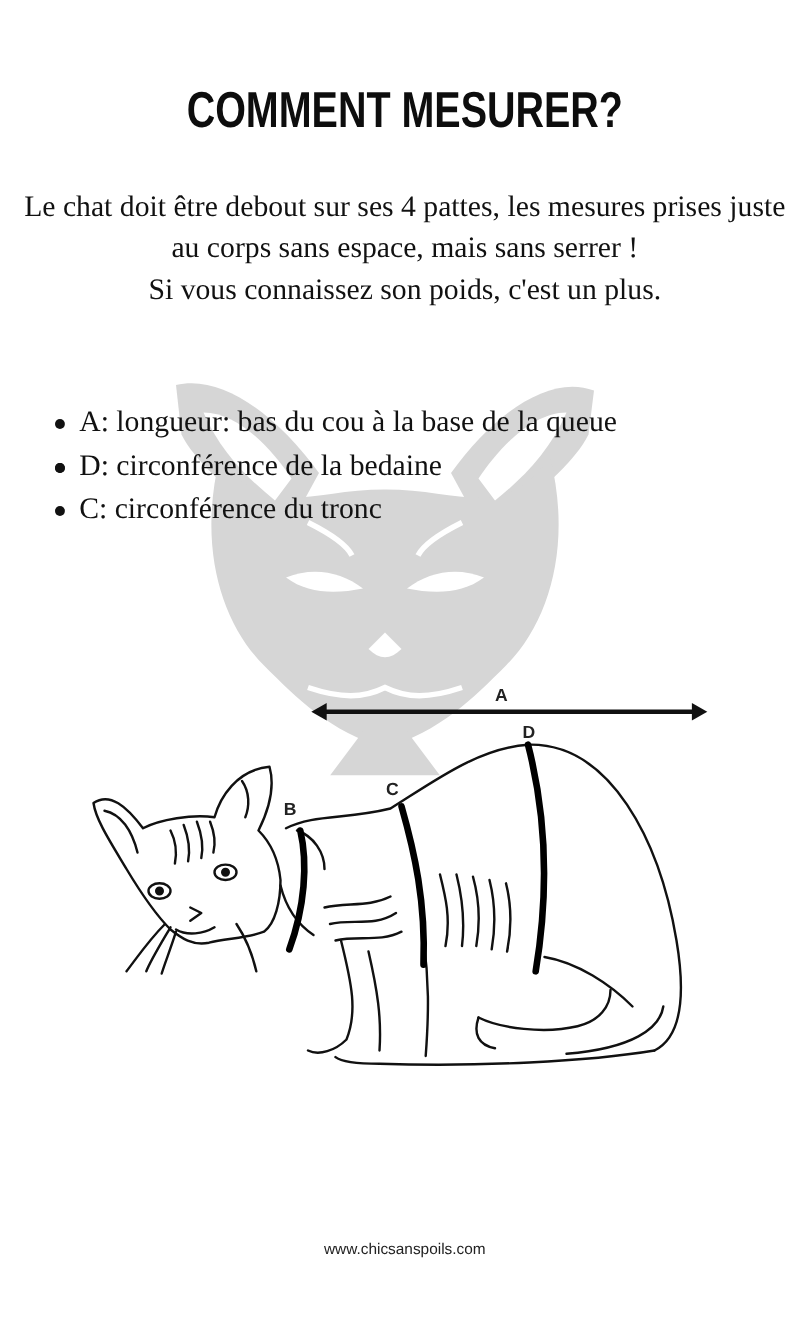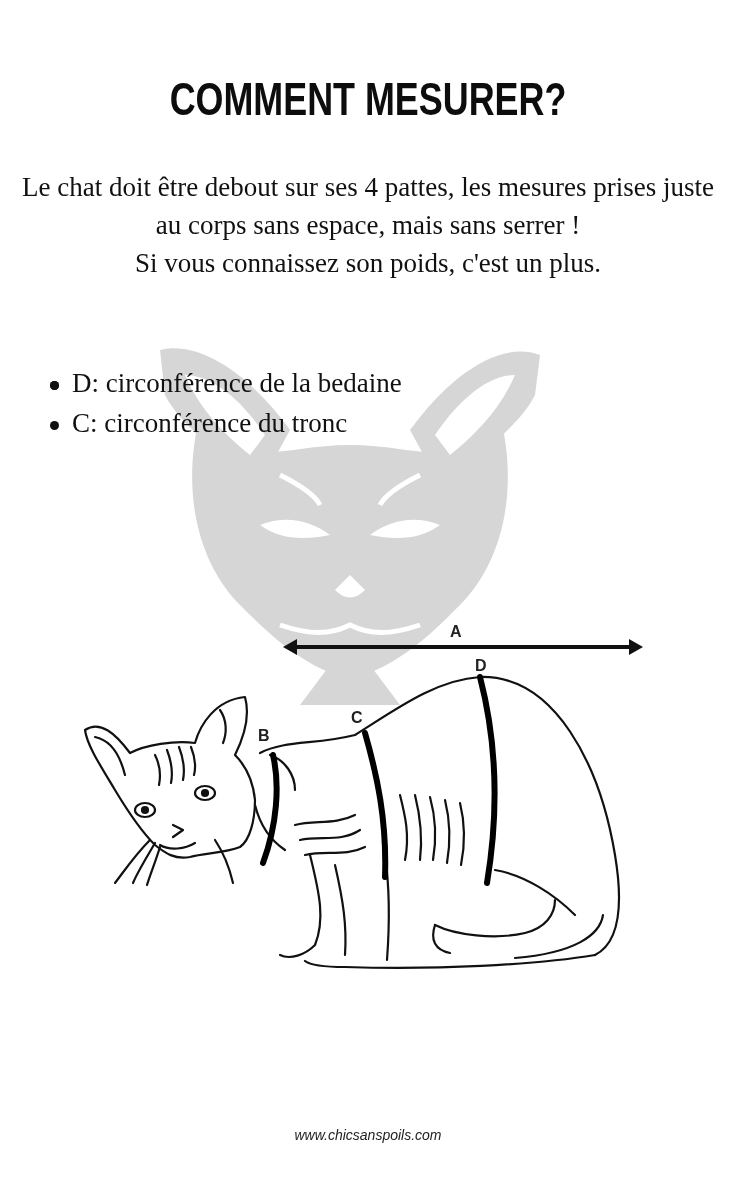--- a/index.html
+++ b/index.html
@@ -23,21 +23,21 @@
       position: absolute; top: 364px; left: 40px; width: 680px; margin: 0; padding: 0;
       list-style: none; font-family: "Liberation Serif", serif; font-size: 27px; line-height: 39.5px; z-index: 2;
     }
     .list li { position: relative; padding-left: 32px; white-space: nowrap; }
     .list li .bullet {
       position: absolute; left: 10px; top: 17px; width: 9px; height: 9px; border-radius: 50%; background: #111;
     }
     .diagram { position: absolute; left: 55px; top: 615px; width: 640px; height: 440px; z-index: 1; }
     .footer {
       position: absolute; top: 1127px; left: 0; width: 736px; text-align: center;
-      font-family: "Liberation Sans", sans-serif; font-size: 14px; color: #222; z-index: 2; font-style: italic;
+      font-family: "Liberation Sans", sans-serif; font-size: 14px; color: #222; z-index: 2;
     }
   </style>
 </head>
 <body>
 
 <svg class="watermark" viewBox="0 0 420 370">
   <g fill="#d6d6d6">
 
     <path d="M20,15 C60,5 110,40 150,95 L120,150 C80,120 40,90 25,60 Z"></path>
 
@@ -60,20 +60,21 @@
 </svg>
 
 <h1 class="title">COMMENT MESURER?</h1>
 
 <div class="intro">
   <p>Le chat doit être debout sur ses 4 pattes, les mesures prises juste au corps sans espace, mais sans serrer !</p>
   <p>Si vous connaissez son poids, c'est un plus.</p>
 </div>
 
 <ul class="list">
+  <li><span class="bullet"></span><span>A: longueur: bas du cou à la base de la queue</span></li>
   <li><span class="bullet"></span></li>
   <li><span class="bullet"></span><span>D: circonférence de la bedaine</span></li>
   <li><span class="bullet"></span><span>C: circonférence du tronc</span></li>
 </ul>
 
 <svg class="diagram" viewBox="0 0 640 440">
 
   <g>
     <line x1="238" y1="32" x2="578" y2="32" stroke="#111" stroke-width="4"></line>
     <polygon points="228,32 242,24 242,40" fill="#111"></polygon>

